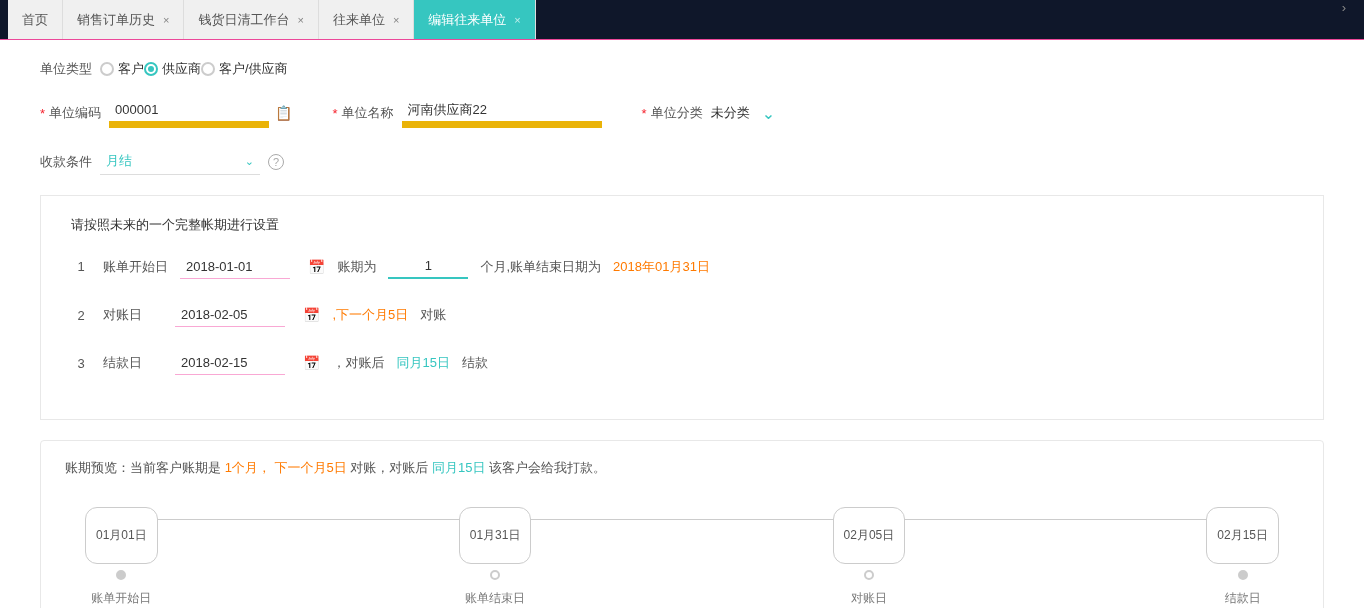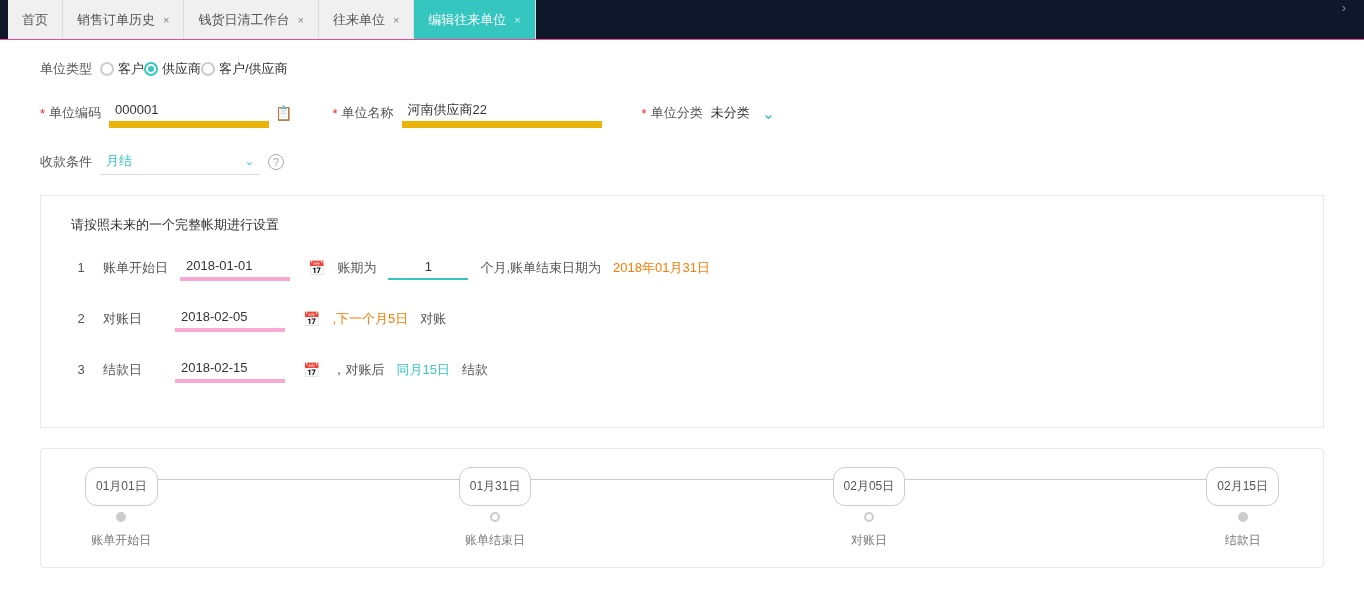--- a/index.html
+++ b/index.html
@@ -123,21 +123,21 @@
       display: flex; align-items: center;
       margin-bottom: 24px; gap: 12px;
     }
     .setting-num {
       width: 20px; color: #555; font-size: 13px; text-align: center;
     }
     .setting-row-label {
       color: #555; white-space: nowrap; min-width: 60px;
     }
     .date-input {
-      border: none; border-bottom: 4px solid #f9a8d4;
+      border: none; border-bottom: 1px solid #f9a8d4;
       padding: 4px 6px; font-size: 13px; color: #333;
       outline: none; width: 110px; background: transparent;
     }
     .period-input {
       border: none; border-bottom: 2px solid #36c6c0;
       padding: 4px 6px; font-size: 13px; color: #333;
       outline: none; width: 80px; background: transparent;
       text-align: center;
     }
     .inline-text { color: #555; }
@@ -168,21 +168,21 @@
       position: relative; z-index: 1;
     }
     .timeline-dot {
       width: 10px; height: 10px; border-radius: 50%;
       background: #fff; border: 2px solid #ccc; margin-bottom: 6px;
     }
     .timeline-dot.start { background: #ccc; }
     .timeline-dot.end { background: #ccc; }
     .timeline-badge {
       border: 1px solid #ccc; border-radius: 12px;
-      padding: 10px 10px; font-size: 12px; color: #555;
+      padding: 19px 10px; font-size: 12px; color: #555;
       background: #fff; margin-bottom: 6px;
     }
     .timeline-label {
       font-size: 12px; color: #777; margin-top: 4px;
     }
   </style>
 </head>
 <body>
 
 <div class="tab-bar">
@@ -287,20 +287,28 @@
       <span class="setting-row-label">结款日</span>
       <input class="date-input" type="text" value="2018-02-15" style="">
       <span class="cal-icon">📅</span>
       <span class="inline-text">，对账后</span>
       <span class="highlight-teal">同月15日</span>
       <span class="inline-text">结款</span>
     </div>
   </div>
 
   <div class="preview-box">
+    <div class="preview-text">
+      <span>账期预览：当前客户账期是</span>
+      <span class="highlight-orange">1个月，</span>
+      <span class="highlight-orange">下一个月5日</span>
+      <span>对账，对账后</span>
+      <span class="highlight-teal">同月15日</span>
+      <span>该客户会给我打款。</span>
+    </div>
 
     <div class="timeline">
       <div class="timeline-line"></div>
 
       <div class="timeline-item">
         <div class="timeline-badge">01月01日</div>
         <div class="timeline-dot start"></div>
         <div class="timeline-label">账单开始日</div>
       </div>
 

